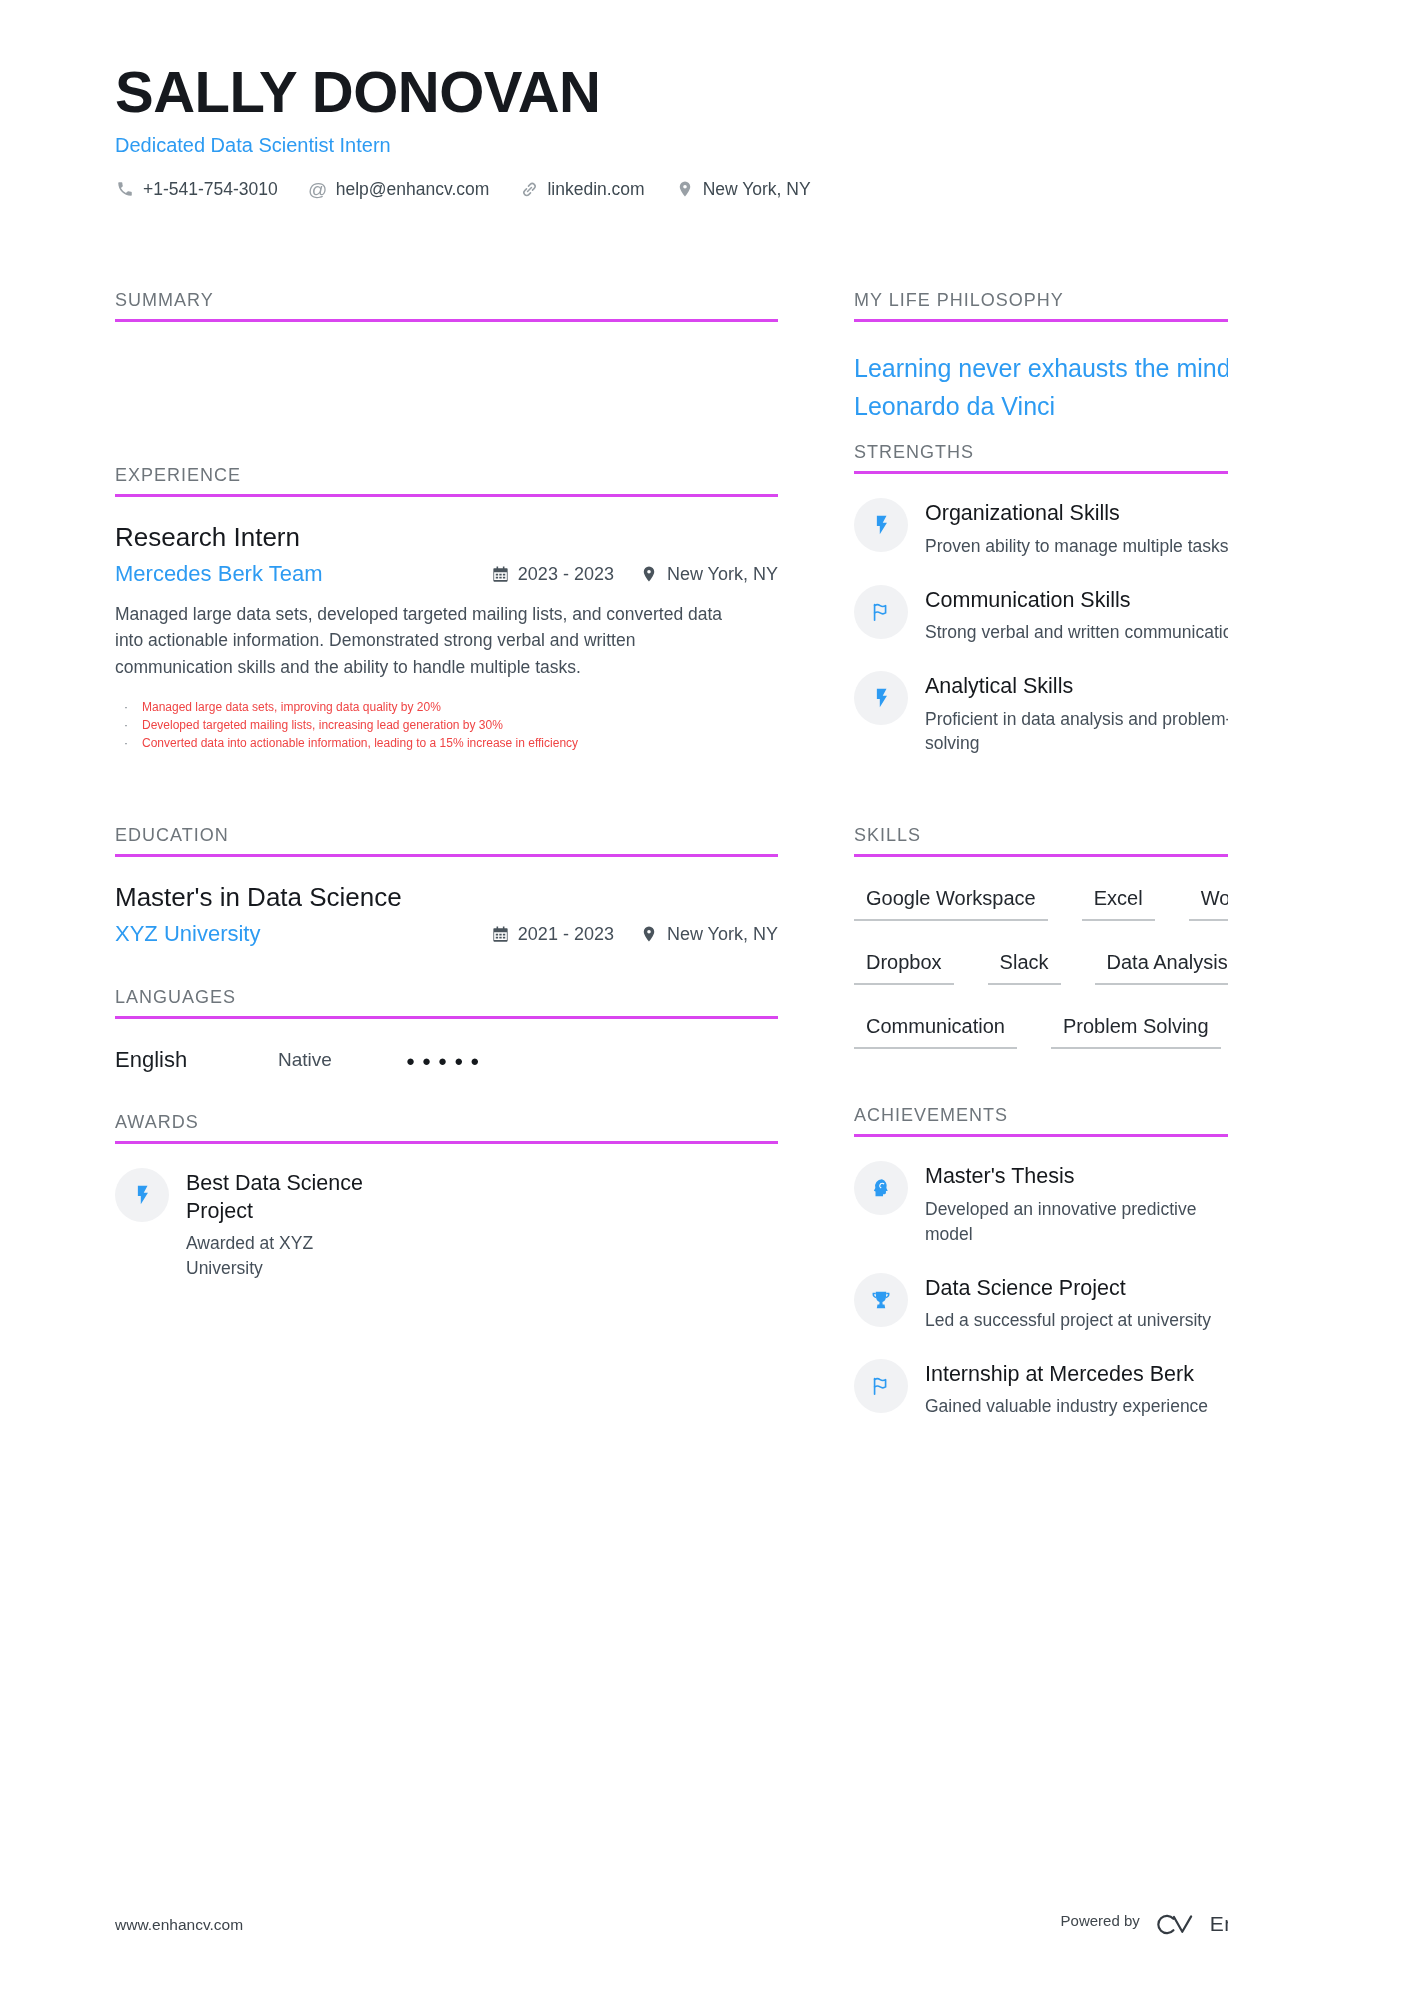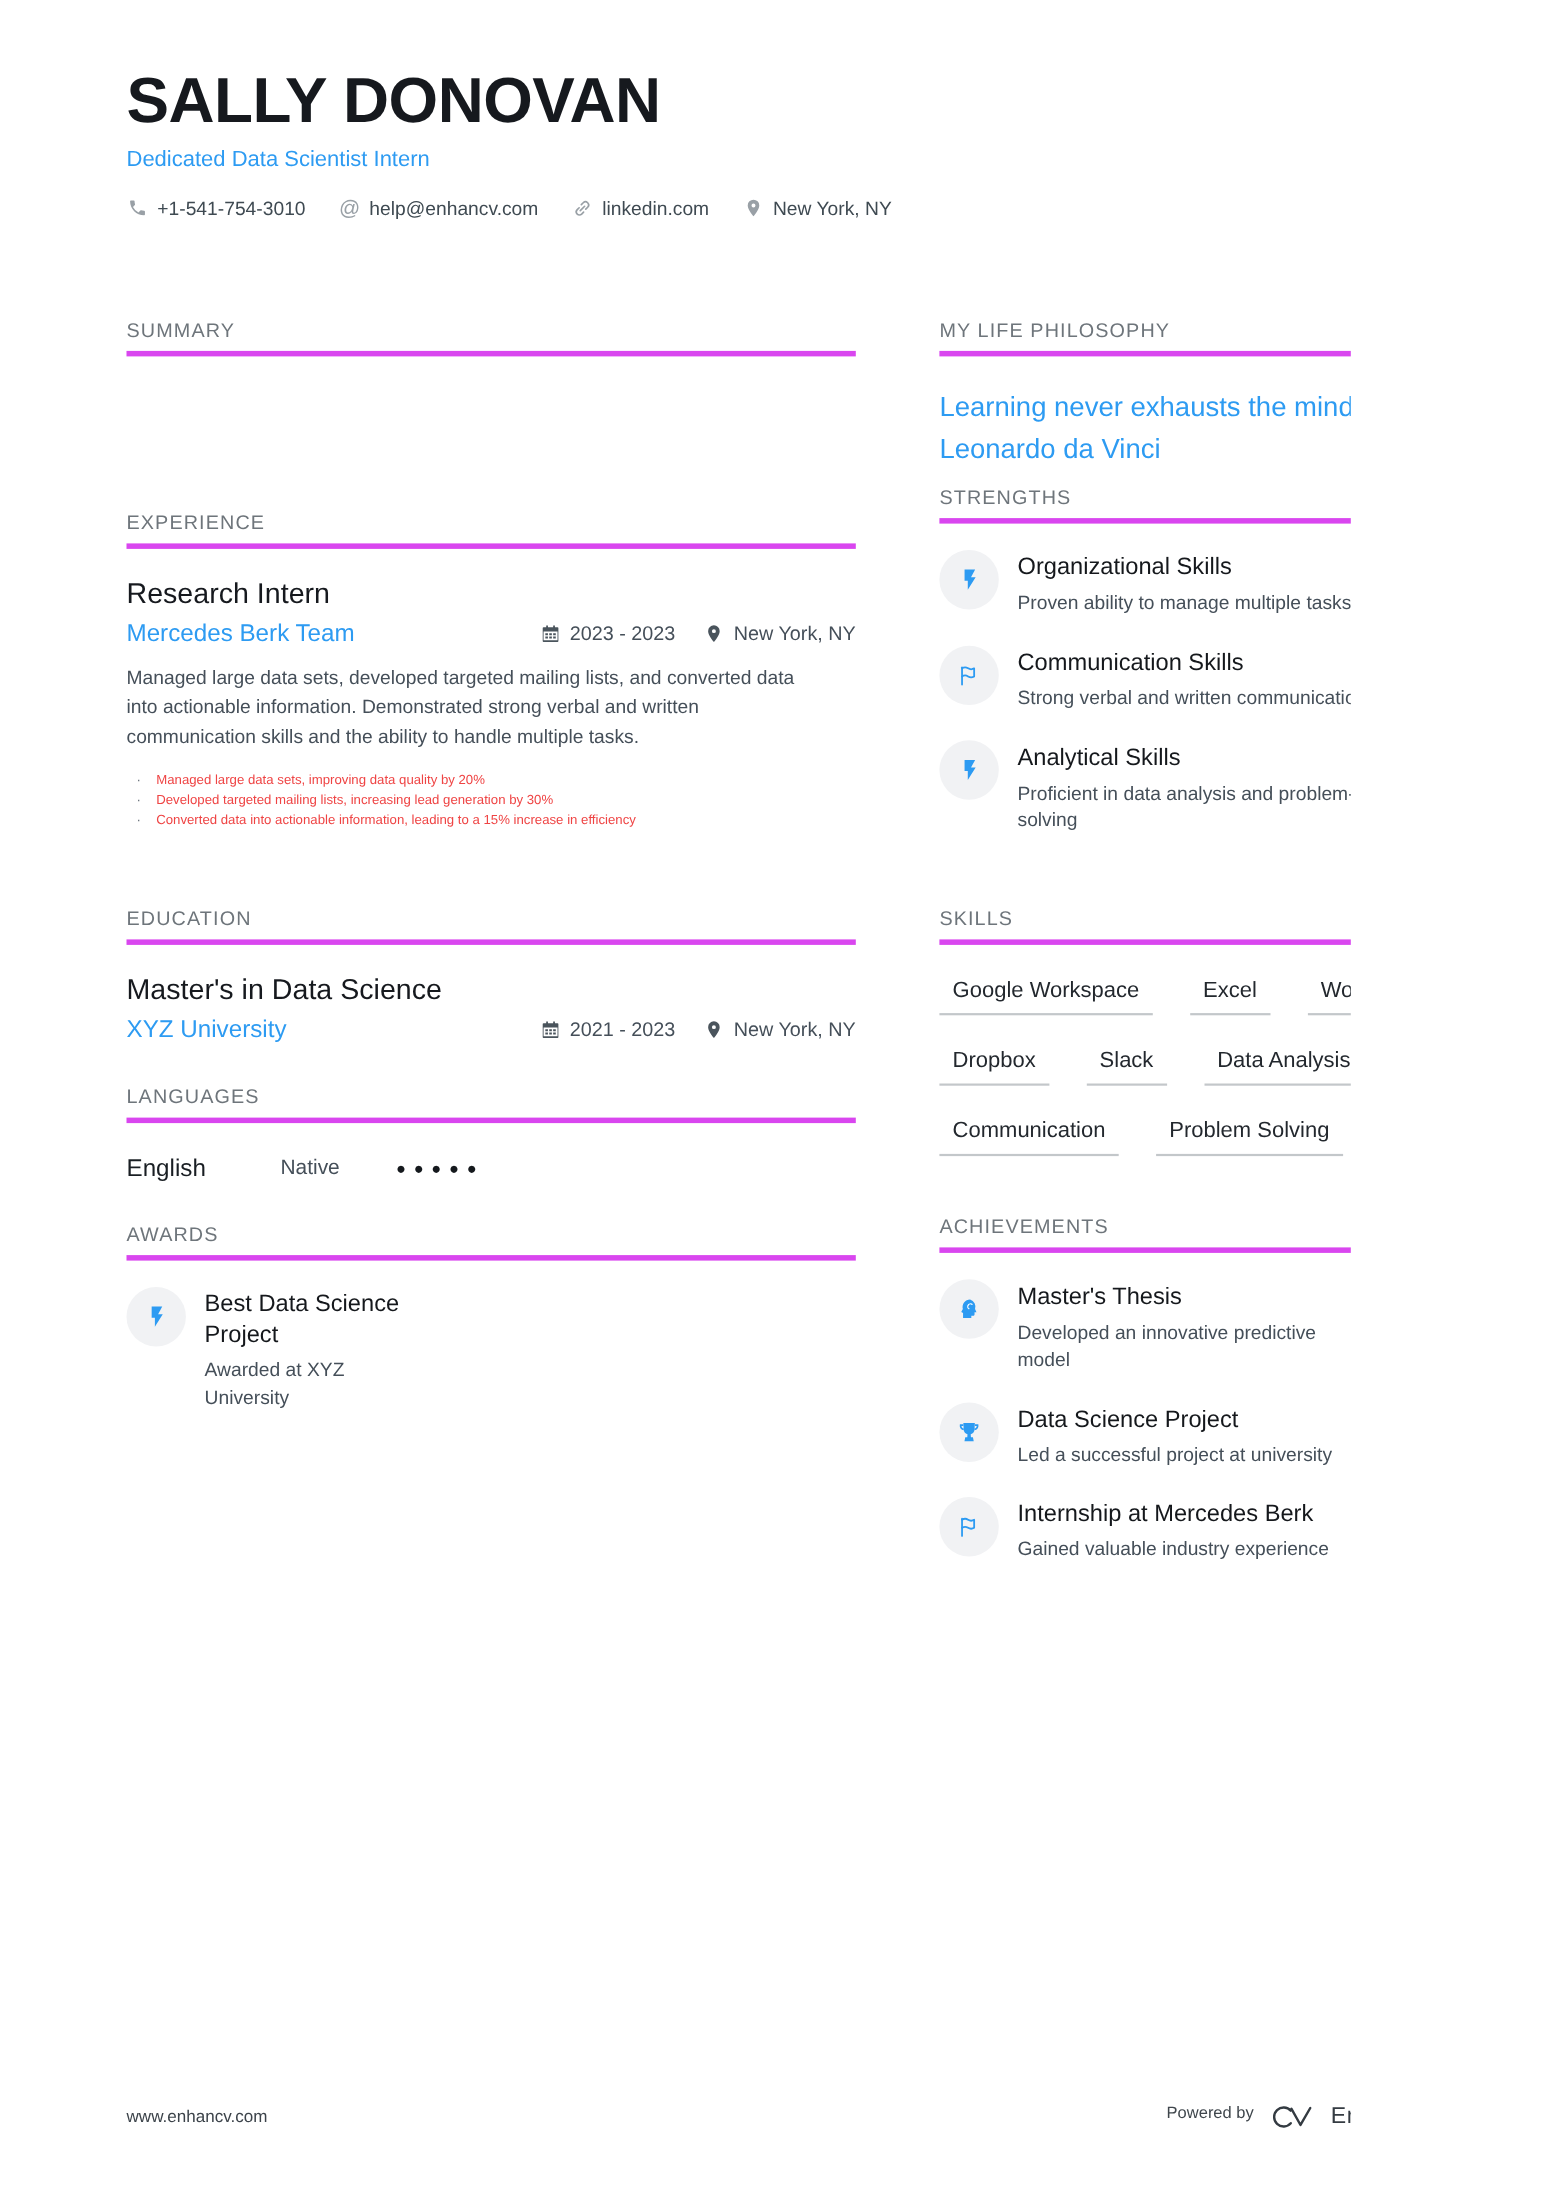--- a/index.html
+++ b/index.html
@@ -50,40 +50,40 @@
   #sec-achievements { top: 1103px; }
 
   .sec h3 {
     margin: 0 0 24px;
     font-size: 18px;
     font-weight: 400;
     letter-spacing: 1px;
     color: #6e757b;
     line-height: 1.35;
     padding-bottom: 7px;
-    border-bottom: 5px solid #d946ef;
+    border-bottom: 3px solid #d946ef;
   }
 
   .body-text { font-size: 17.5px; line-height: 1.52; color: #454f59; }
   #sec-summary .body-text { max-width: 625px; }
 
   
   .entry-title { margin: 0; font-size: 26px; font-weight: 500; color: #16191e; line-height: 1.3; }
   .entry-subrow { display: flex; align-items: center; margin-top: 5px; }
   .entry-org { font-size: 22px; font-weight: 500; color: #2d9bf2; flex: 1; line-height: 1.3; }
   .meta-group { display: flex; align-items: center; gap: 26px; }
   .meta-item { display: flex; align-items: center; gap: 8px; font-size: 18px; color: #454f59; white-space: nowrap; }
   .micon { display: inline-flex; width: 19px; height: 19px; align-items: center; }
   .entry-desc { margin-top: 12px; max-width: 640px; }
   .bullet-list { margin: 7px 0 0; padding: 0; list-style: none; }
   .bullet-list li { position: relative; padding-left: 27px; font-size: 12px; line-height: 1.52; color: #ef4444; max-width: 600px; }
   .bullet-list li::before { content: "·"; position: absolute; left: 9px; top: 0; color: #68717a; }
 
   
-  .lang-row { display: flex; align-items: center; margin-top: 28px; }
+  .lang-row { display: flex; align-items: center; margin-top: 28px; gap: 23px; }
   .lang-name { font-size: 22px; font-weight: 500; color: #191e23; width: 140px; }
   .lang-level { font-size: 19px; color: #454f59; width: 105px; }
   .lang-dots { font-size: 15px; letter-spacing: 7px; color: #15191d; }
 
   
   .icon-circle {
     flex: none;
     width: 54px; height: 54px;
     border-radius: 50%;
     background: #f1f2f4;

